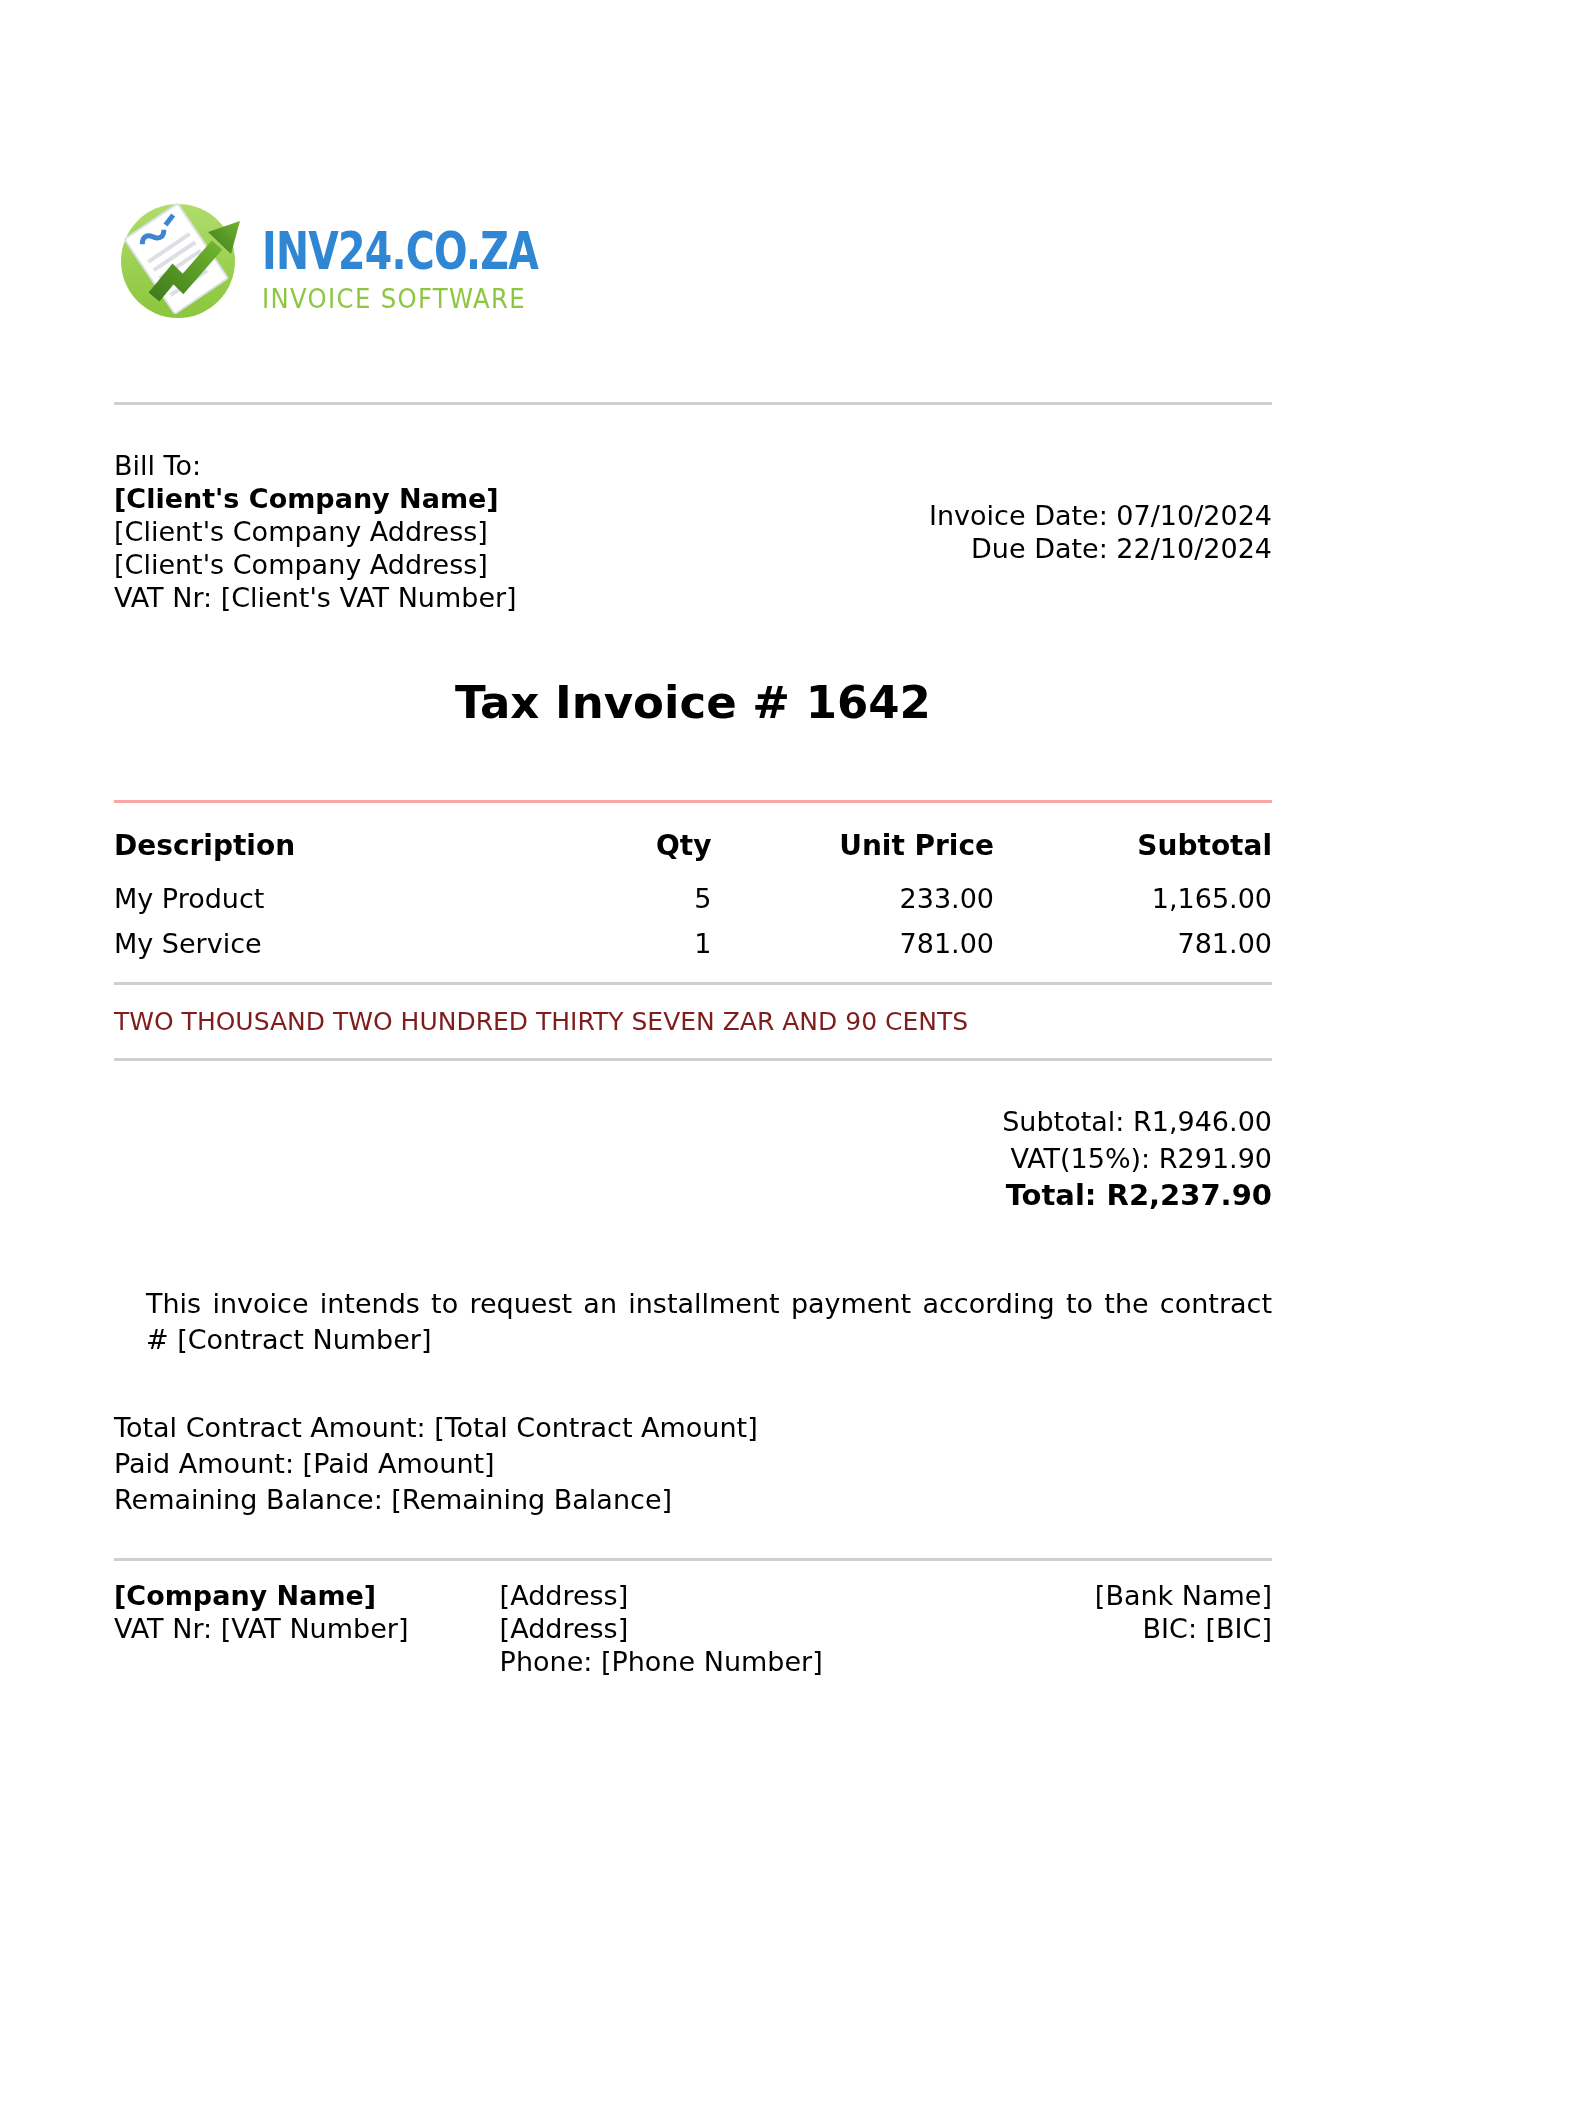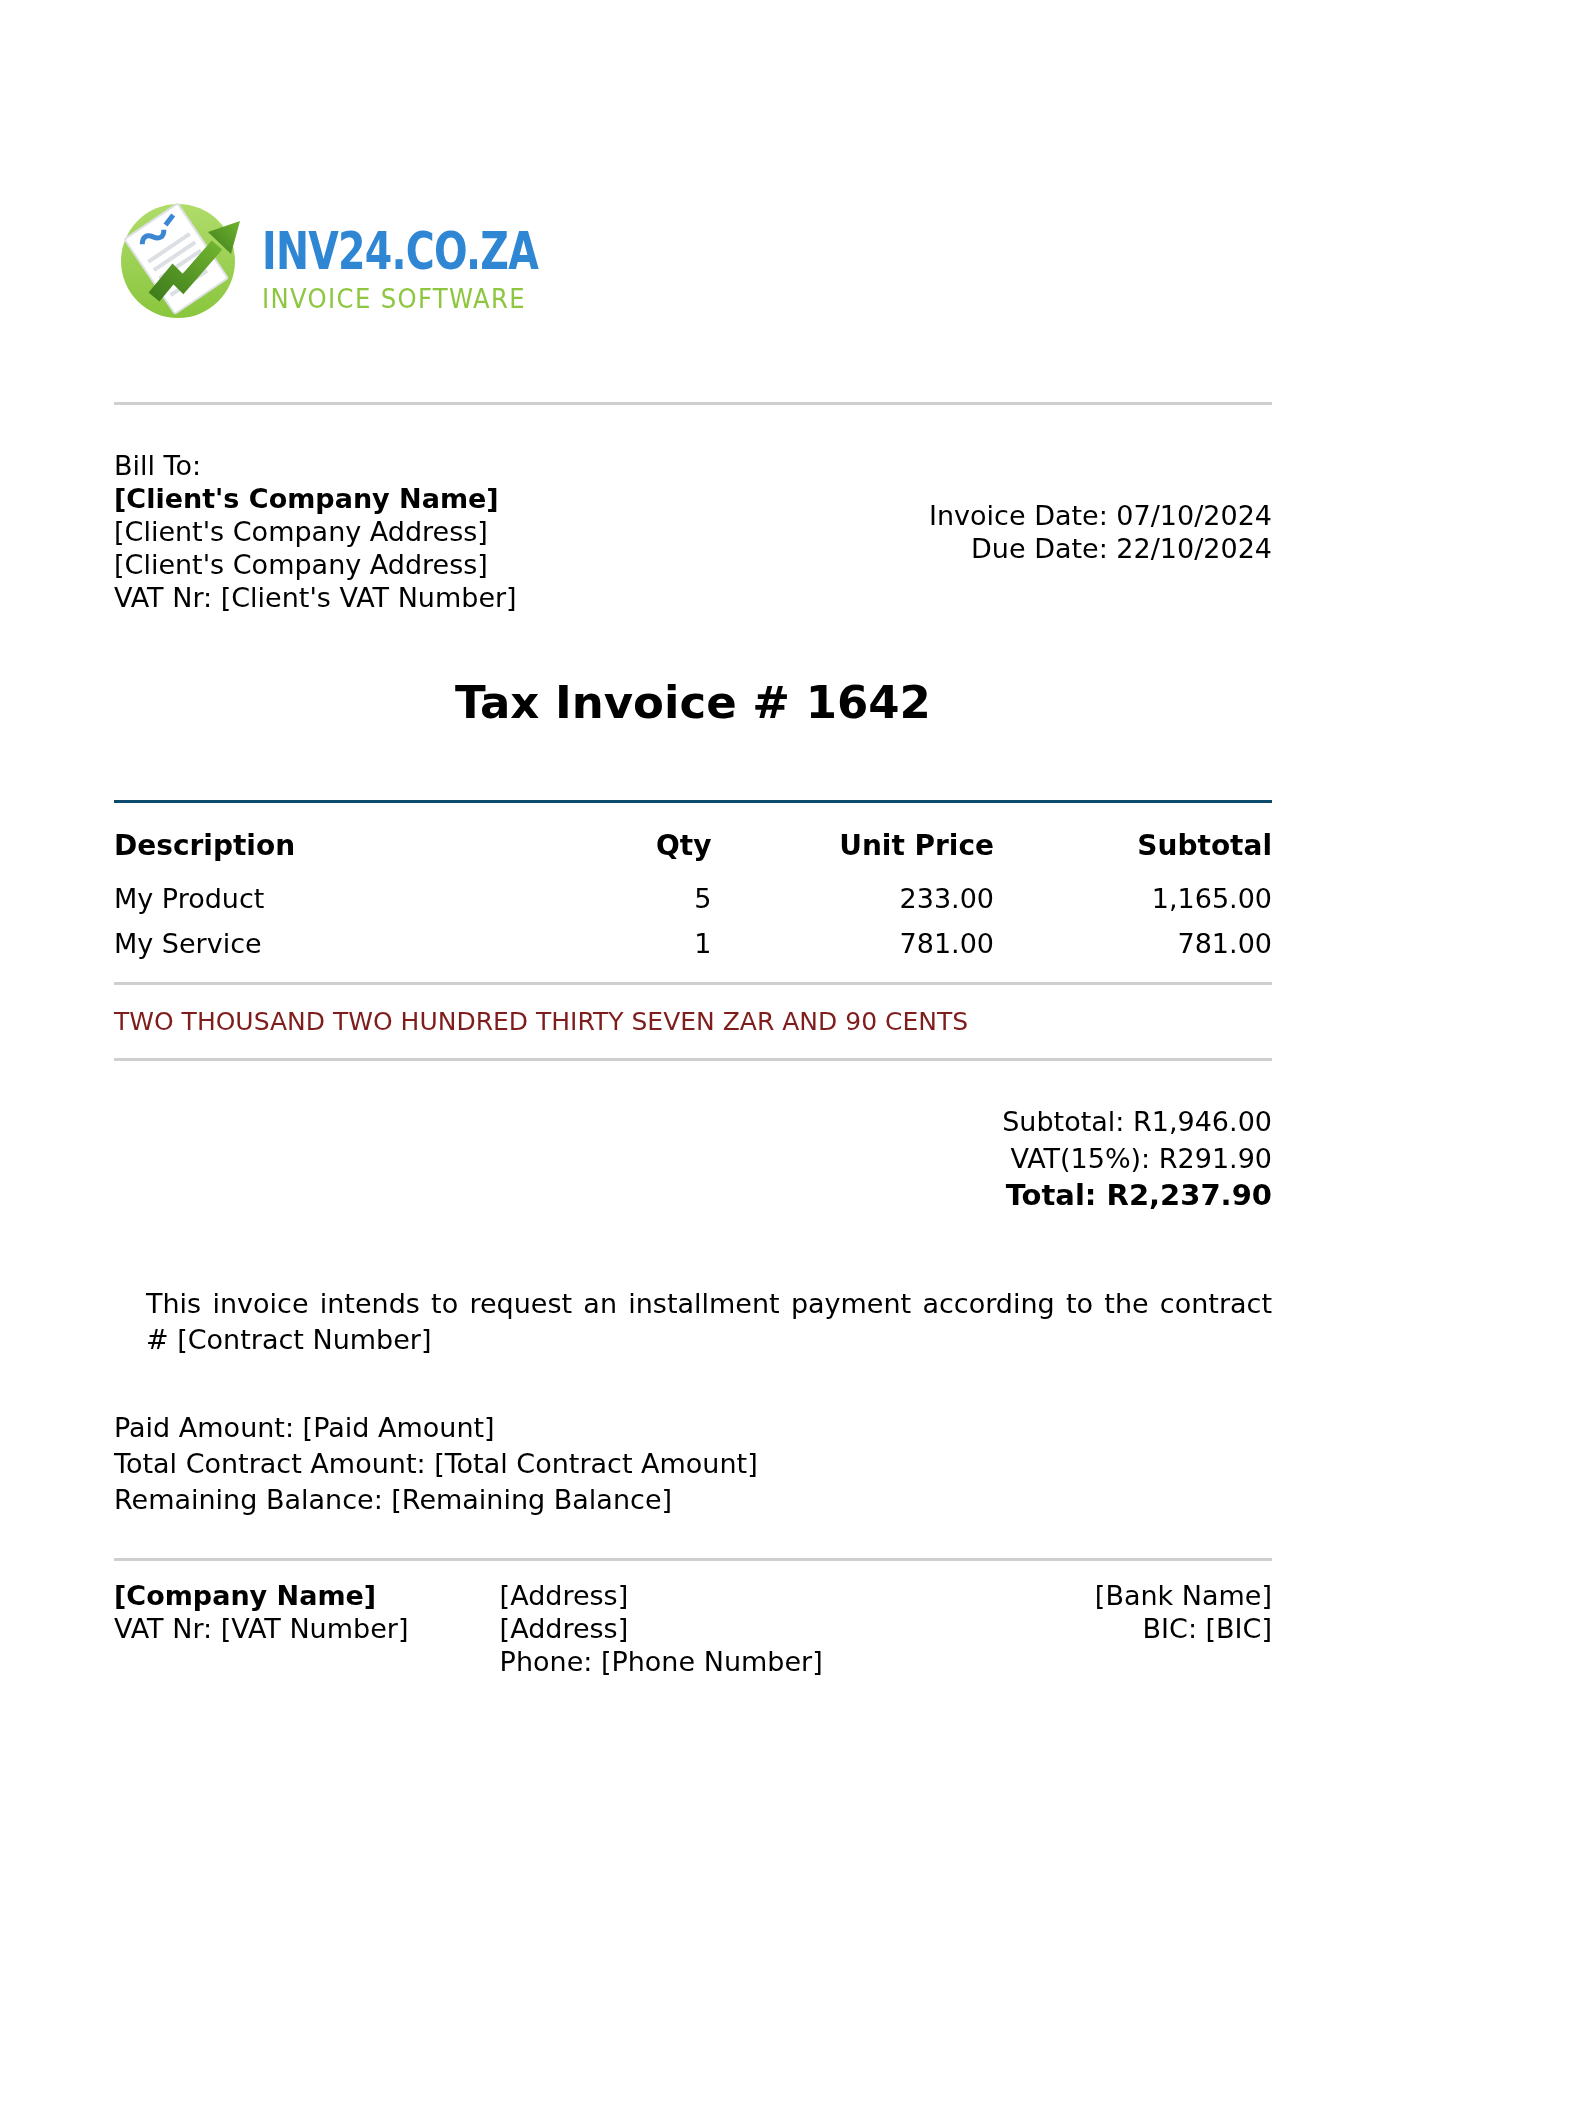--- a/index.html
+++ b/index.html
@@ -35,21 +35,21 @@
   .billing { display: flex; justify-content: space-between; margin-top: 44px; font-size: 27px; line-height: 33px; }
   .bill-name { font-weight: bold; }
   .dates { text-align: right; margin-top: 50px; }
 
   
   .doc-title { margin-top: 62px; text-align: center; font-size: 45px; font-weight: bold; line-height: 1.2; }
 
   
   table.items { width: 100%; margin-top: 70px; border-collapse: collapse; table-layout: fixed; }
   .c-desc { width: 42%; } .c-qty { width: 9.6%; } .c-price { width: 24.4%; } .c-sub { width: 24%; }
-  table.items thead td { border-top: 3px solid #0c4a6e; font-weight: bold; font-size: 28px; padding: 26px 0 14px 0; }
+  table.items thead td { border-top: 3px solid #fca5a5; font-weight: bold; font-size: 28px; padding: 26px 0 14px 0; }
   table.items tbody td { font-size: 27px; padding: 7px 0; }
   .num { text-align: right; }
 
   
   .amount-words { padding: 20px 0; color: #7f1d1d; font-size: 25px; line-height: 33px; }
 
   
   .totals { margin-top: 42px; text-align: right; font-size: 27px; line-height: 37px; }
   .totals .grand { font-weight: bold; font-size: 29px; }
 
@@ -161,22 +161,22 @@
 
     <div class="totals">
       <div>Subtotal: R1,946.00</div>
       <div>VAT(15%): R291.90</div>
       <div class="grand">Total: R2,237.90</div>
     </div>
 
     <div class="note">This invoice intends to request an installment payment according to the contract # [Contract Number]</div>
 
     <div class="contract">
+      <div>Total Contract Amount: [Total Contract Amount]</div>
       <div>Paid Amount: [Paid Amount]</div>
-      <div>Total Contract Amount: [Total Contract Amount]</div>
       <div>Remaining Balance: [Remaining Balance]</div>
     </div>
 
     <div class="hr hr-footer"></div>
 
     <div class="footer">
       <div class="f-col1">
         <div class="f-company">[Company Name]</div>
         <div>VAT Nr: [VAT Number]</div>
       </div>

